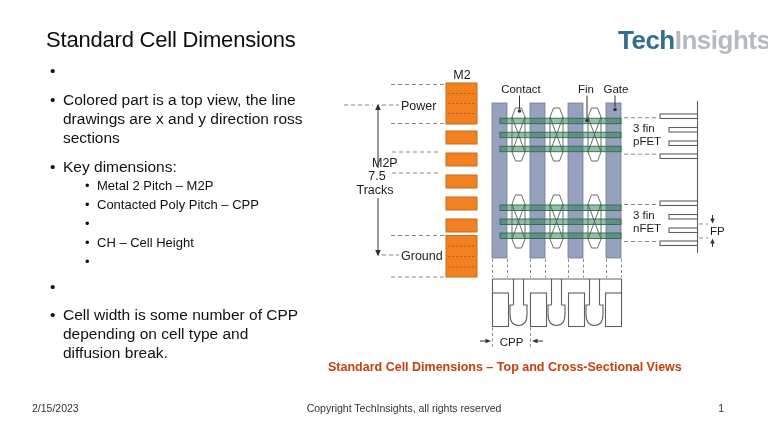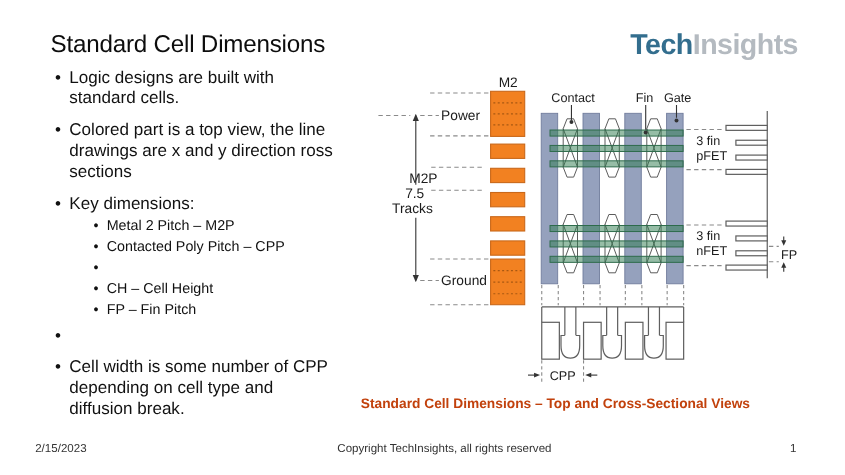--- a/index.html
+++ b/index.html
@@ -34,28 +34,26 @@
   .lead{stroke:#333;stroke-width:1;fill:none;}
   .ahead{fill:#333;stroke:none;}
   .dot-line{stroke:#a85812;stroke-width:1;stroke-dasharray:1.8 2.2;fill:none;}
 </style>
 </head>
 <body>
 
 <div class="title">Standard Cell Dimensions</div>
 
 <div class="logo">
-  <span style="color: rgb(51, 110, 142);">Tech</span><span style="color: rgb(180, 186, 192);">Insights</span>
+  <span style="color: rgb(51, 110, 142); margin-left: 45px;">Tech</span><span style="color: rgb(180, 186, 192);">Insights</span>
 </div>
 
 <div class="content">
   <div class="b">
     <span class="dot">•</span>
-    <span class="tx">Logic designs are built with
-standard cells.</span>
   </div>
   <div class="b">
     <span class="dot">•</span>
     <span class="tx">Colored part is a top view, the line
 drawings are x and y direction ross
 sections</span>
   </div>
   <div class="b b3">
     <span class="dot">•</span>
     <span class="tx">Key dimensions:</span>
@@ -71,21 +69,20 @@
     </div>
     <div class="sub">
       <span class="dot">•</span>
     </div>
     <div class="sub">
       <span class="dot">•</span>
       <span class="tx">CH – Cell Height</span>
     </div>
     <div class="sub">
       <span class="dot">•</span>
-      <span class="tx">FP – Fin Pitch</span>
     </div>
   </div>
   <div class="b b4">
     <span class="dot">•</span>
   </div>
   <div class="b">
     <span class="dot">•</span>
     <span class="tx">Cell width is some number of CPP
 depending on cell type and
 diffusion break.</span>

